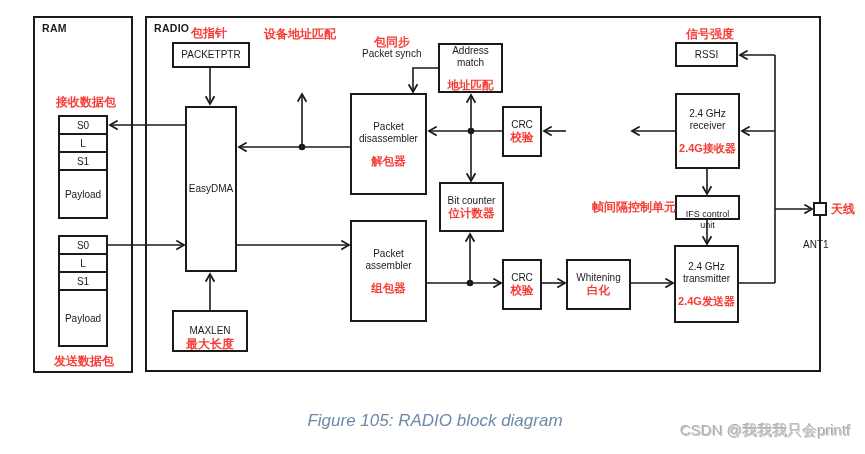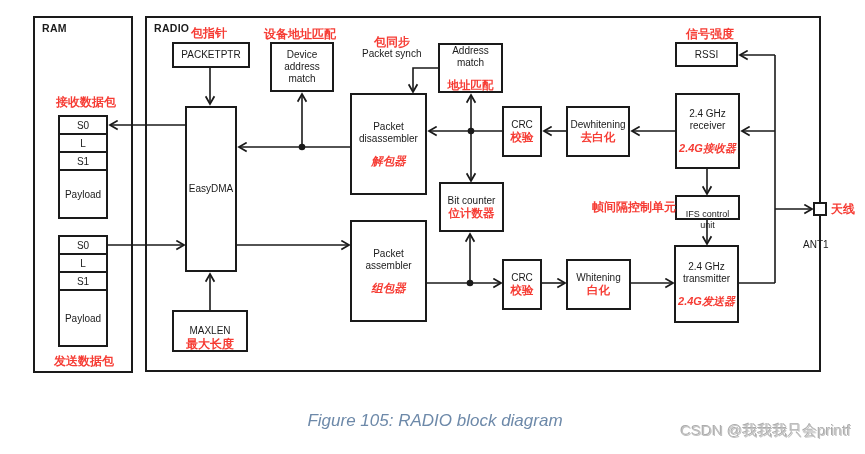--- a/index.html
+++ b/index.html
@@ -12,21 +12,21 @@
   .frame { position:absolute; box-sizing:border-box; border:2px solid var(--ink); z-index:2; background:transparent; }
   .frame-label { position:absolute; top:4px; left:7px; font-size:10.5px; font-weight:700; color:var(--ink); letter-spacing:.3px; }
   .blk {
     position:absolute; box-sizing:border-box; border:2px solid var(--ink); background:#fff;
     display:flex; flex-direction:column; align-items:center; justify-content:center;
     text-align:center; z-index:3; padding:1px;
   }
   .blk .en { font-size:10px; line-height:1.2; color:var(--ink); }
   .blk .en.sm { font-size:9px; line-height:1.15;margin-top:24px; }
   .blk .cn { font-size:11.5px; line-height:1.1; font-weight:700; color:var(--red); margin-top:0; white-space:nowrap; }
-  .blk .cn.mt { margin-top:10px;font-style:italic; }
+  .blk .cn.mt { margin-top:10px; }
   .cell {
     position:absolute; box-sizing:border-box; border:2px solid var(--ink); background:#fff;
     display:flex; align-items:center; justify-content:center; font-size:10px; color:var(--ink); z-index:3;
   }
   .ann { position:absolute; font-size:12px; font-weight:700; color:var(--red); z-index:4; white-space:nowrap; }
   .lbl { position:absolute; font-size:10px; color:var(--ink); z-index:4; white-space:nowrap; }
   .ant-sq { position:absolute; box-sizing:border-box; width:14px; height:14px; border:2px solid var(--ink); background:#fff; z-index:3; }
   .caption { position:absolute; left:150px; top:411px; width:570px; text-align:center;
              font-style:italic; font-size:17px; color:#6d89a9; z-index:4; }
   .watermark { position:absolute; right:14px; top:422px; font-size:15px; color:#c2c2c2;
@@ -94,23 +94,20 @@
   <div class="cell" style="left:58px;top:271px;width:50px;height:20px">S1</div>
   <div class="cell" style="left:58px;top:289px;width:50px;height:58px">Payload</div>
   <div class="ann" style="left:54px;top:353px">发送数据包</div>
 
   <div class="ann" style="left:191px;top:25px">包指针</div>
   <div class="blk" style="left:172px;top:42px;width:78px;height:26px">
     <span class="en">PACKETPTR</span>
   </div>
 
   <div class="ann" style="left:264px;top:26px">设备地址匹配</div>
-  <div class="blk" style="left:270px;top:42px;width:64px;height:50px">
-    <span class="en">Device address match</span>
-  </div>
 
   <div class="ann" style="left:374px;top:34px">包同步</div>
   <div class="lbl" style="left:362px;top:48px">Packet synch</div>
 
   <div class="blk" style="left:438px;top:43px;width:65px;height:50px">
     <span class="en">Address match</span>
     <span class="cn" style="margin-top:10px">地址匹配</span>
   </div>
 
   <div class="ann" style="left:686px;top:26px">信号强度</div>
@@ -125,24 +122,20 @@
   <div class="blk" style="left:350px;top:93px;width:77px;height:102px">
     <span class="en">Packet disassembler</span>
     <span class="cn mt">解包器</span>
   </div>
 
   <div class="blk" style="left:502px;top:106px;width:40px;height:51px">
     <span class="en">CRC</span>
     <span class="cn">校验</span>
   </div>
 
-  <div class="blk" style="left:566px;top:106px;width:64px;height:51px">
-    <span class="en">Dewhitening</span>
-    <span class="cn">去白化</span>
-  </div>
 
   <div class="blk" style="left:675px;top:93px;width:65px;height:76px">
     <span class="en">2.4 GHz receiver</span>
     <span class="cn mt" style="font-size:11px">2.4G接收器</span>
   </div>
 
   <div class="blk" style="left:439px;top:182px;width:65px;height:50px">
     <span class="en">Bit counter</span>
     <span class="cn">位计数器</span>
   </div>

